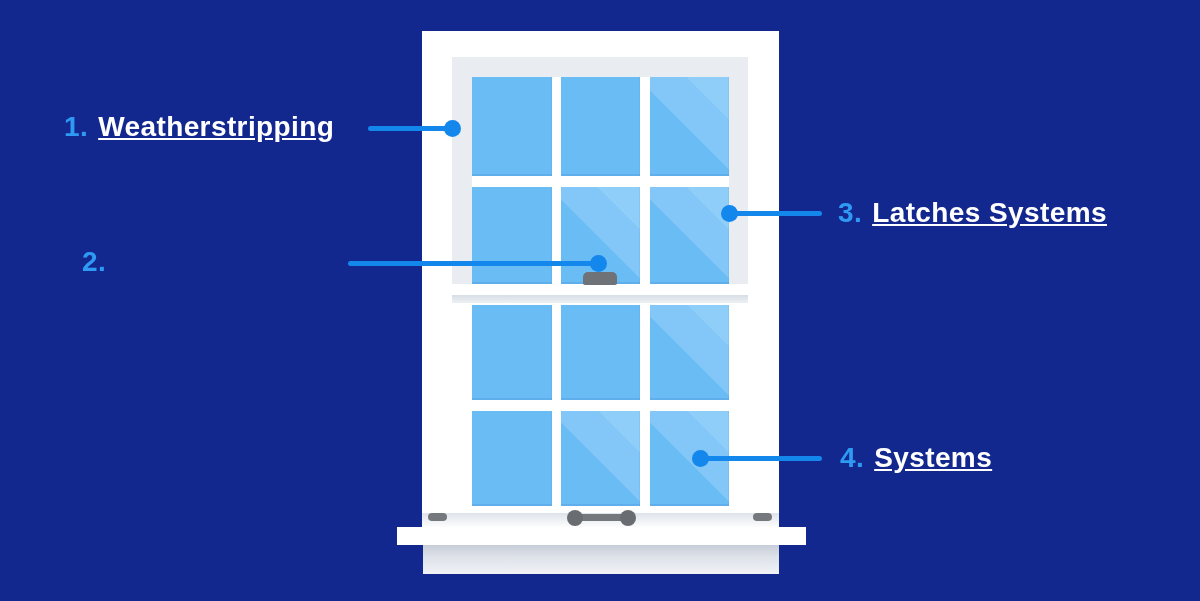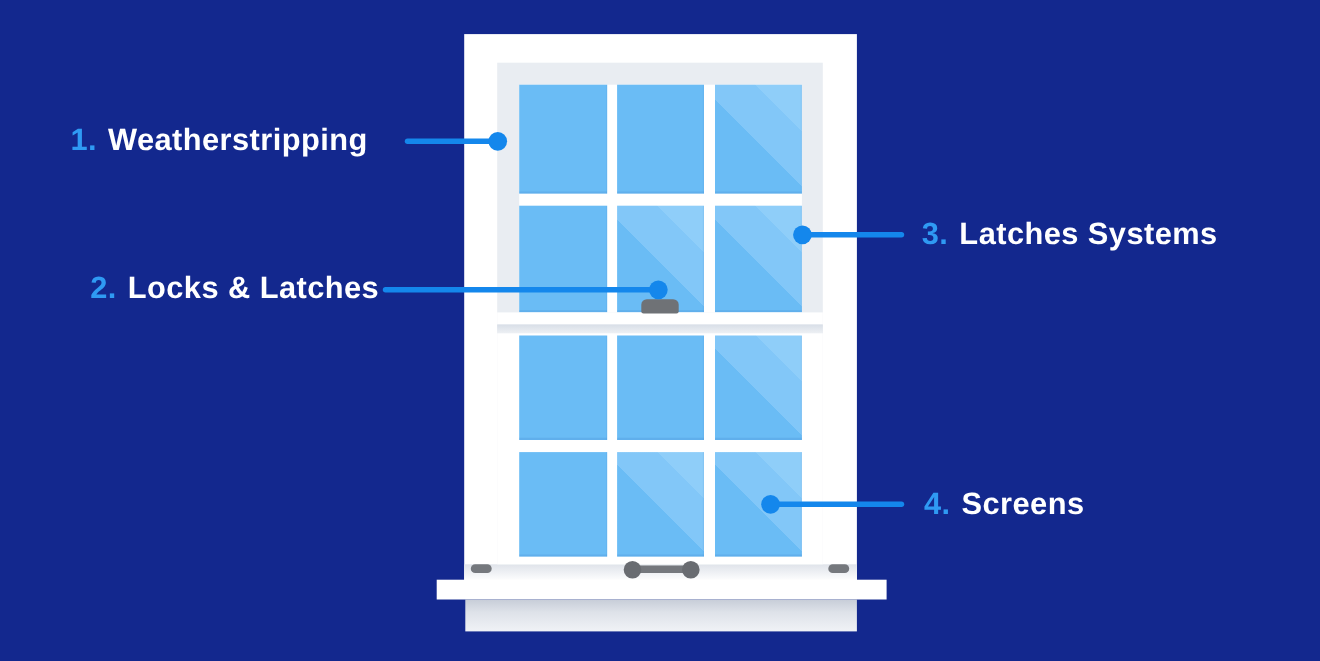--- a/index.html
+++ b/index.html
@@ -30,21 +30,21 @@
     position:absolute;
     display:flex;
     align-items:center;
     height:34px;
     font-size:28px;
     font-weight:800;
     letter-spacing:.4px;
     white-space:nowrap;
   }
   .label .num{color:var(--label-number);margin-right:10px;}
-  .label .txt{color:var(--label-text);}
+  .label .txt{color:var(--label-text);text-decoration:underline;}
 
   
   .lead{
     position:absolute;height:5px;
     background:var(--leader-line);
     border-radius:3px;
   }
   .dot{
     position:absolute;width:17px;height:17px;
     border-radius:50%;
@@ -167,26 +167,25 @@
   <div class="lead" style="left:700px;top:456px;width:122px;"></div>
   <div class="dot" style="left:692px;top:450px;"></div>
 
   <div class="label" style="left:64px;top:110px;">
     <span class="num">1.</span>
     <span class="txt">Weatherstripping</span>
   </div>
 
   <div class="label" style="left:82px;top:245px;">
     <span class="num">2.</span>
-    <span class="txt">Locks &amp; Latches</span>
   </div>
 
   <div class="label" style="left:838px;top:196px;">
     <span class="num">3.</span>
     <span class="txt">Latches Systems</span>
   </div>
 
   <div class="label" style="left:840px;top:441px;">
     <span class="num">4.</span>
-    <span class="txt">Screens</span>
+    <span class="txt">Systems</span>
   </div>
 
 </div>
 
 </body></html>

